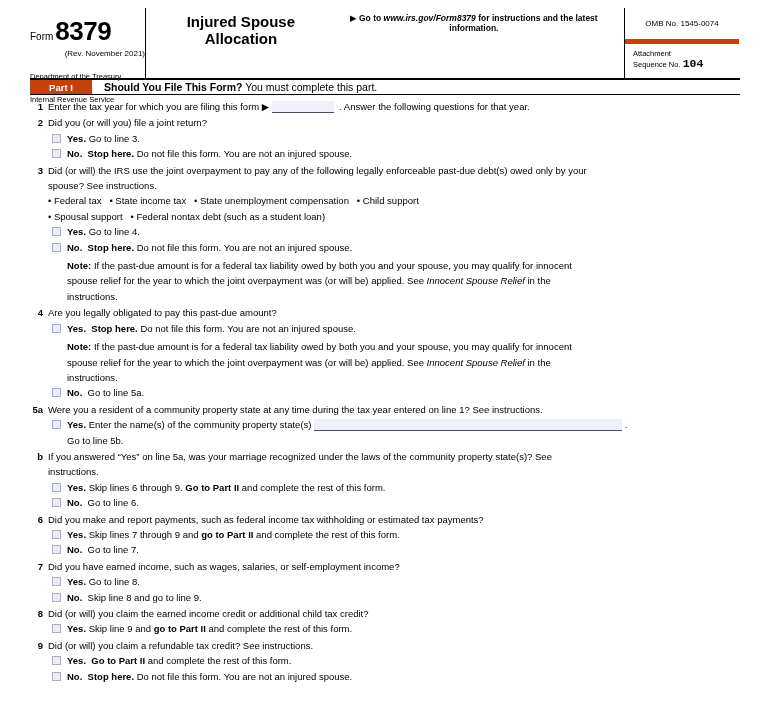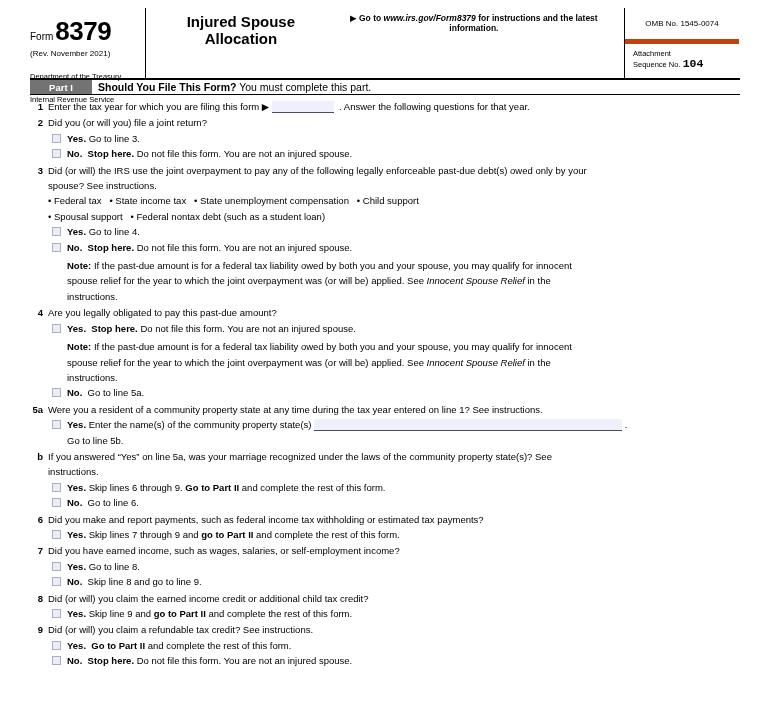--- a/index.html
+++ b/index.html
@@ -13,21 +13,21 @@
     width:768px;height:718px;overflow:hidden;
     font-family:"Liberation Sans","DejaVu Sans",sans-serif;
     color:#000;font-size:9.5px;
   }
   .page{padding:8px 28px 0 30px;width:768px;}
   
   .hdr{display:flex;width:710px;height:70px;}
   .hdr-left{width:115px;padding-top:8px;}
   .form-word{font-size:10px;margin-right:2px;}
   .form-num{font-size:26px;font-weight:bold;letter-spacing:-0.5px;text-align:right;}
-  .rev{font-size:8px;margin-top:2px;}
+  .rev{font-size:8px;margin-top:2px;text-align:right;}
   .agency{font-size:7.5px;line-height:9px;margin-top:14px;}
   .hdr-center{
     width:480px;border-left:1px solid #000;border-right:1px solid #000;
     display:flex;flex-direction:row;justify-content:space-between;
     padding:5px 6px 7px;text-align:center;
   }
   .title{font-size:15px;font-weight:bold;}
   .goto{font-size:8.5px;font-weight:bold;}
   .hdr-right{width:114px;display:flex;flex-direction:column;}
   .omb{
@@ -35,24 +35,24 @@
     display:flex;align-items:center;justify-content:center;font-size:8px;
   }
   .attach{padding:5px 0 0 8px;font-size:7.5px;line-height:9.5px;}
   .attach-num{font-size:11.5px;font-weight:bold;font-family:Liberation Mono, monospace;}
   
   .part-bar{
     width:710px;height:17px;border-top:2px solid #000;border-bottom:1px solid #000;
     display:flex;align-items:center;
   }
   .part-label{
-    background:#737373;color:#fff;font-weight:bold;font-size:9.5px;
+    background:#c2410c;color:#fff;font-weight:bold;font-size:9.5px;
     width:62px;text-align:center;padding:1.5px 0;align-self:center;
   }
-  .part-title{font-size:10.5px;margin-left:6px;text-align:center;}
+  .part-title{font-size:10.5px;margin-left:12px;text-align:center;}
   .b{font-weight:bold;}
   .i{font-style:italic;}
   
   #lines{padding-top:3px;width:710px;}
   .ln{position:relative;line-height:15.4px;}
   .num{
     position:absolute;left:0;top:0;width:13px;text-align:right;font-weight:bold;
   }
   .q{padding-left:18px;margin-top:1px;}
   .qc{padding-left:18px;}
@@ -129,20 +129,21 @@
       <div class="ln opt"><span class="cb"></span><span class="seg b">No.</span><span class="seg">  Go to line 5a.</span></div>
       <div class="ln q"><span class="num">5a</span><span class="seg">Were you a resident of a community property state at any time during the tax year entered on line 1? See instructions.</span></div>
       <div class="ln opt"><span class="cb"></span><span class="seg b">Yes.</span><span class="seg"> Enter the name(s) of the community property state(s) </span><span class="inline-input" style="width: 308px;"></span><span class="seg"> .</span></div>
       <div class="ln optc"><span class="seg">Go to line 5b.</span></div>
       <div class="ln q"><span class="num">b</span><span class="seg">If you answered “Yes” on line 5a, was your marriage recognized under the laws of the community property state(s)? See</span></div>
       <div class="ln qc"><span class="seg">instructions.</span></div>
       <div class="ln opt"><span class="cb"></span><span class="seg b">Yes.</span><span class="seg"> Skip lines 6 through 9. </span><span class="seg b">Go to Part II</span><span class="seg"> and complete the rest of this form.</span></div>
       <div class="ln opt"><span class="cb"></span><span class="seg b">No.</span><span class="seg">  Go to line 6.</span></div>
       <div class="ln q"><span class="num">6</span><span class="seg">Did you make and report payments, such as federal income tax withholding or estimated tax payments?</span></div>
       <div class="ln opt"><span class="cb"></span><span class="seg b">Yes.</span><span class="seg"> Skip lines 7 through 9 and </span><span class="seg b">go to Part II</span><span class="seg"> and complete the rest of this form.</span></div>
+      <div class="ln opt"><span class="cb"></span><span class="seg b">No.</span><span class="seg">  Go to line 7.</span></div>
       <div class="ln q"><span class="num">7</span><span class="seg">Did you have earned income, such as wages, salaries, or self-employment income?</span></div>
       <div class="ln opt"><span class="cb"></span><span class="seg b">Yes.</span><span class="seg"> Go to line 8.</span></div>
       <div class="ln opt"><span class="cb"></span><span class="seg b">No.</span><span class="seg">  Skip line 8 and go to line 9.</span></div>
       <div class="ln q"><span class="num">8</span><span class="seg">Did (or will) you claim the earned income credit or additional child tax credit?</span></div>
       <div class="ln opt"><span class="cb"></span><span class="seg b">Yes.</span><span class="seg"> Skip line 9 and </span><span class="seg b">go to Part II</span><span class="seg"> and complete the rest of this form.</span></div>
       <div class="ln q"><span class="num">9</span><span class="seg">Did (or will) you claim a refundable tax credit? See instructions.</span></div>
       <div class="ln opt"><span class="cb"></span><span class="seg b">Yes.</span><span class="seg">  </span><span class="seg b">Go to Part II</span><span class="seg"> and complete the rest of this form.</span></div>
       <div class="ln opt"><span class="cb"></span><span class="seg b">No.</span><span class="seg">  </span><span class="seg b">Stop here.</span><span class="seg"> Do not file this form. You are not an injured spouse.</span></div>
     </main>
 </div>

